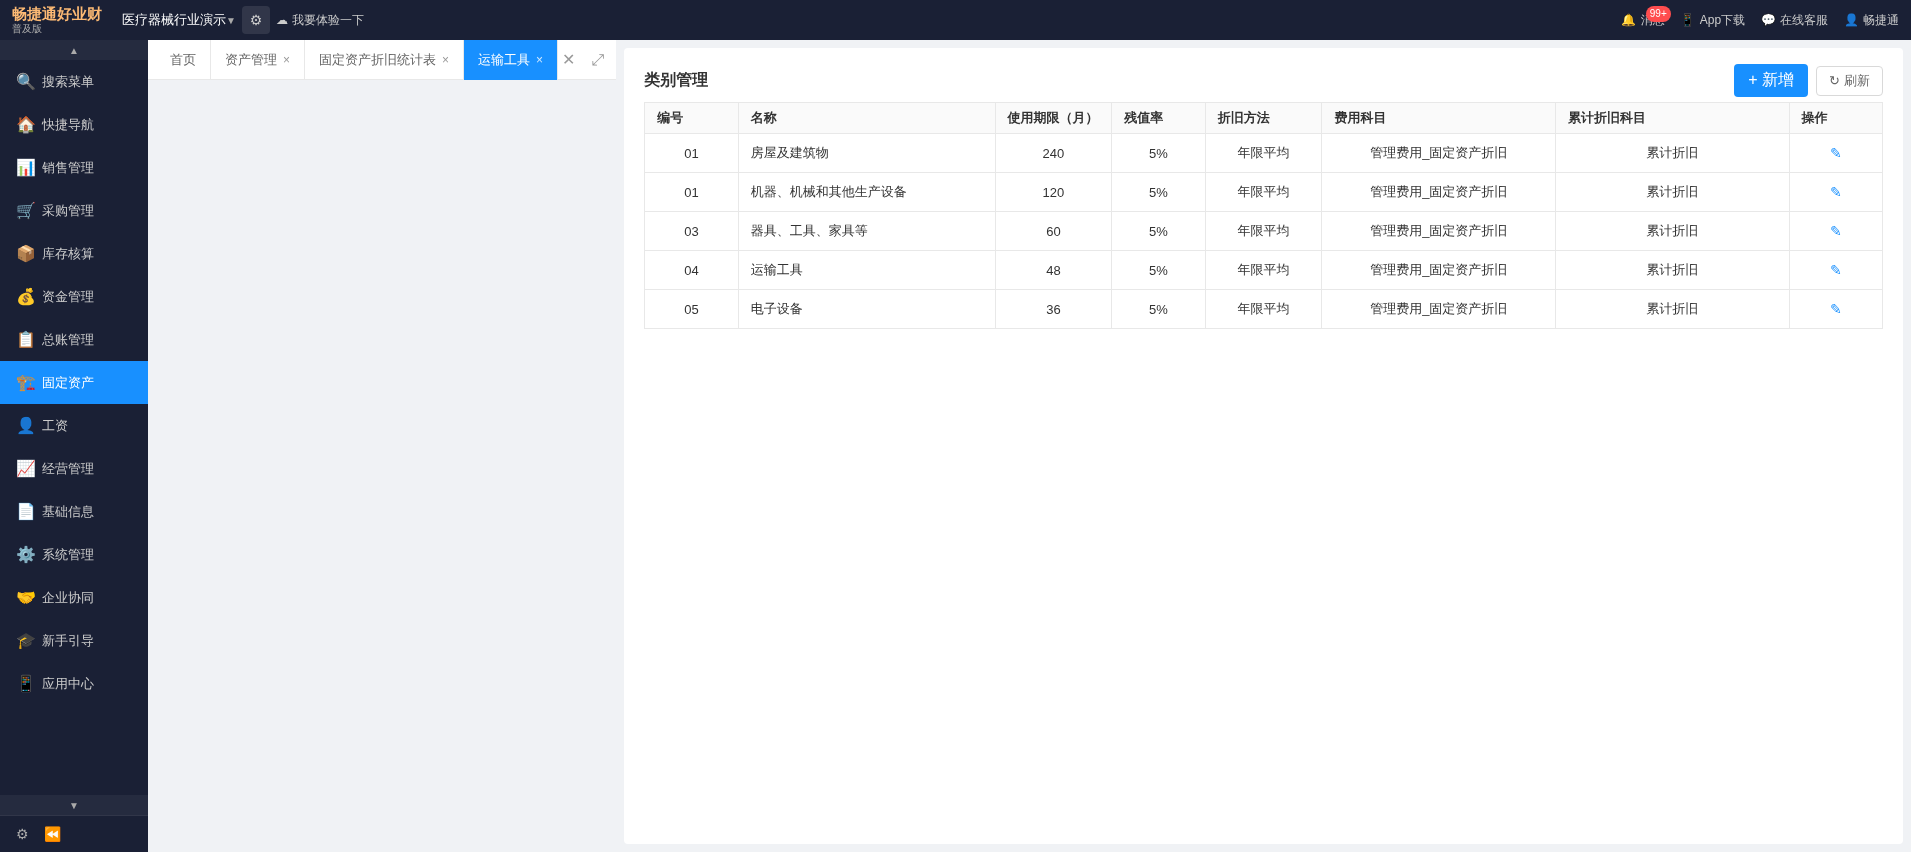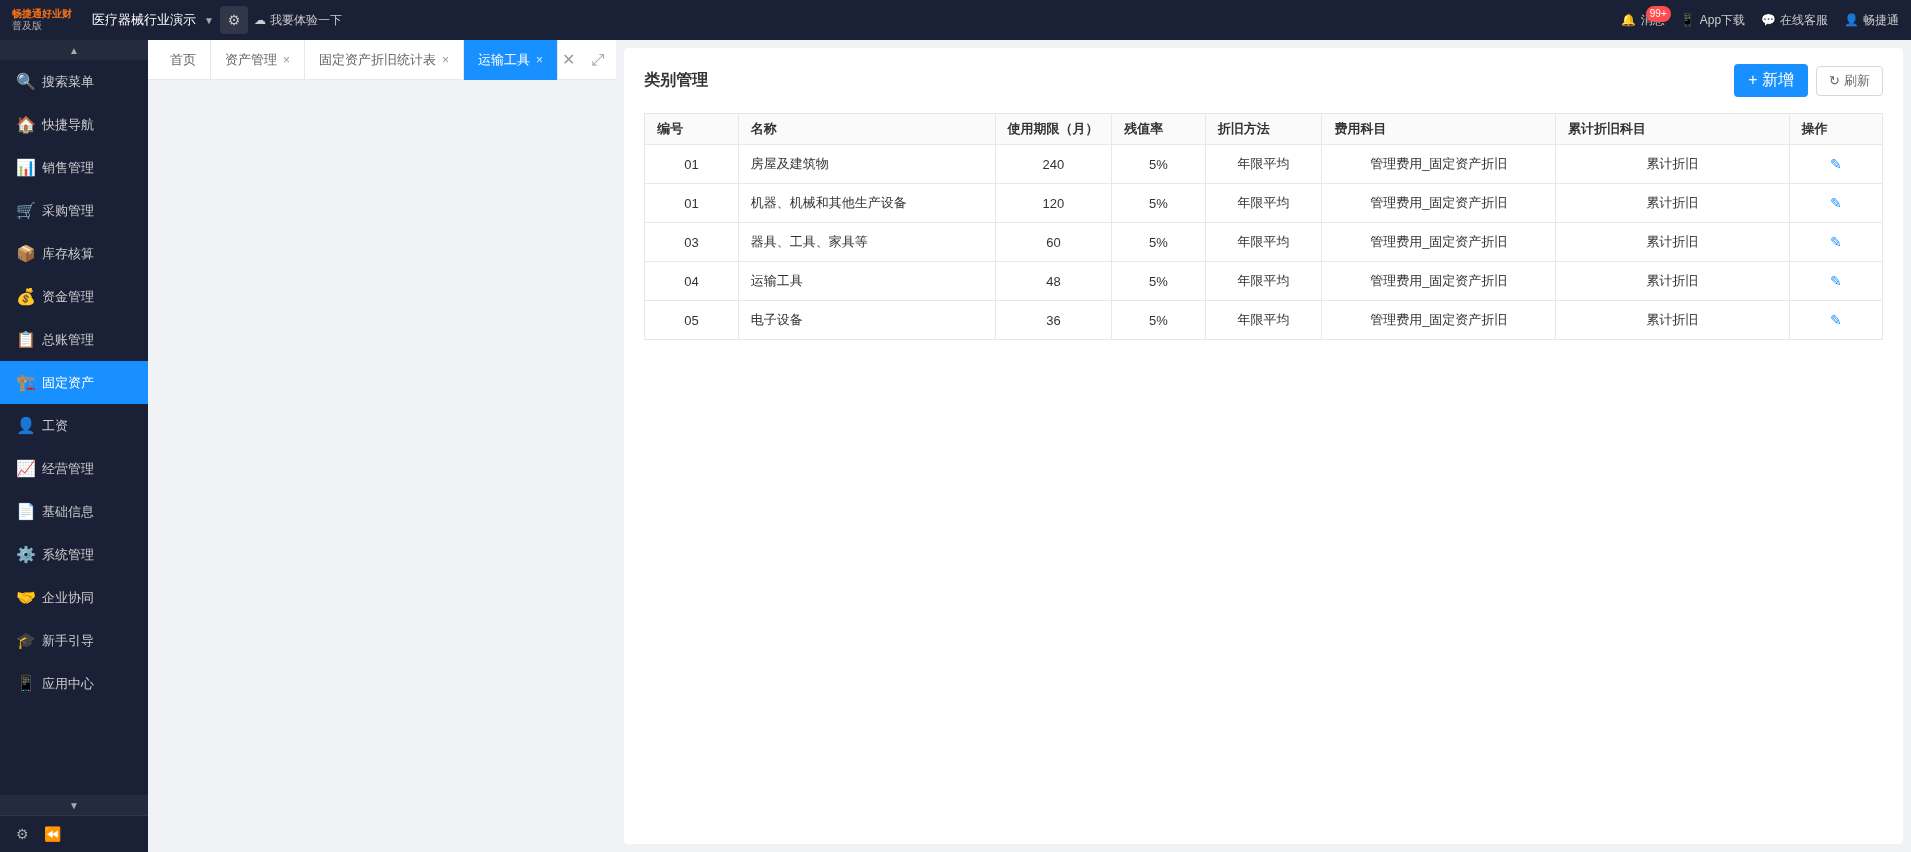--- a/index.html
+++ b/index.html
@@ -20,42 +20,42 @@
       display: flex;
       align-items: center;
       gap: 8px;
     }
     .logo-area {
       display: flex;
       flex-direction: column;
       align-items: flex-start;
     }
     .logo-title {
-      font-size: 10px;
-      color: #f97316;
+      font-size: 15px;
+      color: #fdba74;
       font-weight: bold;
       line-height: 1.2;
     }
     .logo-subtitle {
       font-size: 10px;
       color: #aaa;
       line-height: 1.2;
     }
     .top-bar-center {
       display: flex;
       align-items: center;
       gap: 6px;
       flex: 1;
       justify-content: flex-start;
       margin-left: 20px;
     }
     .workspace-selector {
       display: flex;
       align-items: center;
-      gap: 8px;
+      gap: 0;
       color: #fff;
       font-size: 13px;
       cursor: pointer;
     }
     .workspace-selector .chevron { font-size: 10px; color: #aaa; }
     .gear-btn {
       width: 28px; height: 28px;
       background: rgba(255,255,255,0.1);
       border-radius: 4px;
       display: flex; align-items: center; justify-content: center;
@@ -230,21 +230,21 @@
       background: #fff;
       margin: 8px;
       border-radius: 4px;
     }
 
     
     .page-header {
       display: flex;
       align-items: center;
       justify-content: space-between;
-      margin-bottom: 16px;
+      margin-bottom: 5px;
     }
     .page-title {
       font-size: 16px;
       font-weight: bold;
       color: #333;
     }
     .header-actions {
       display: flex;
       align-items: center;
       gap: 8px;

